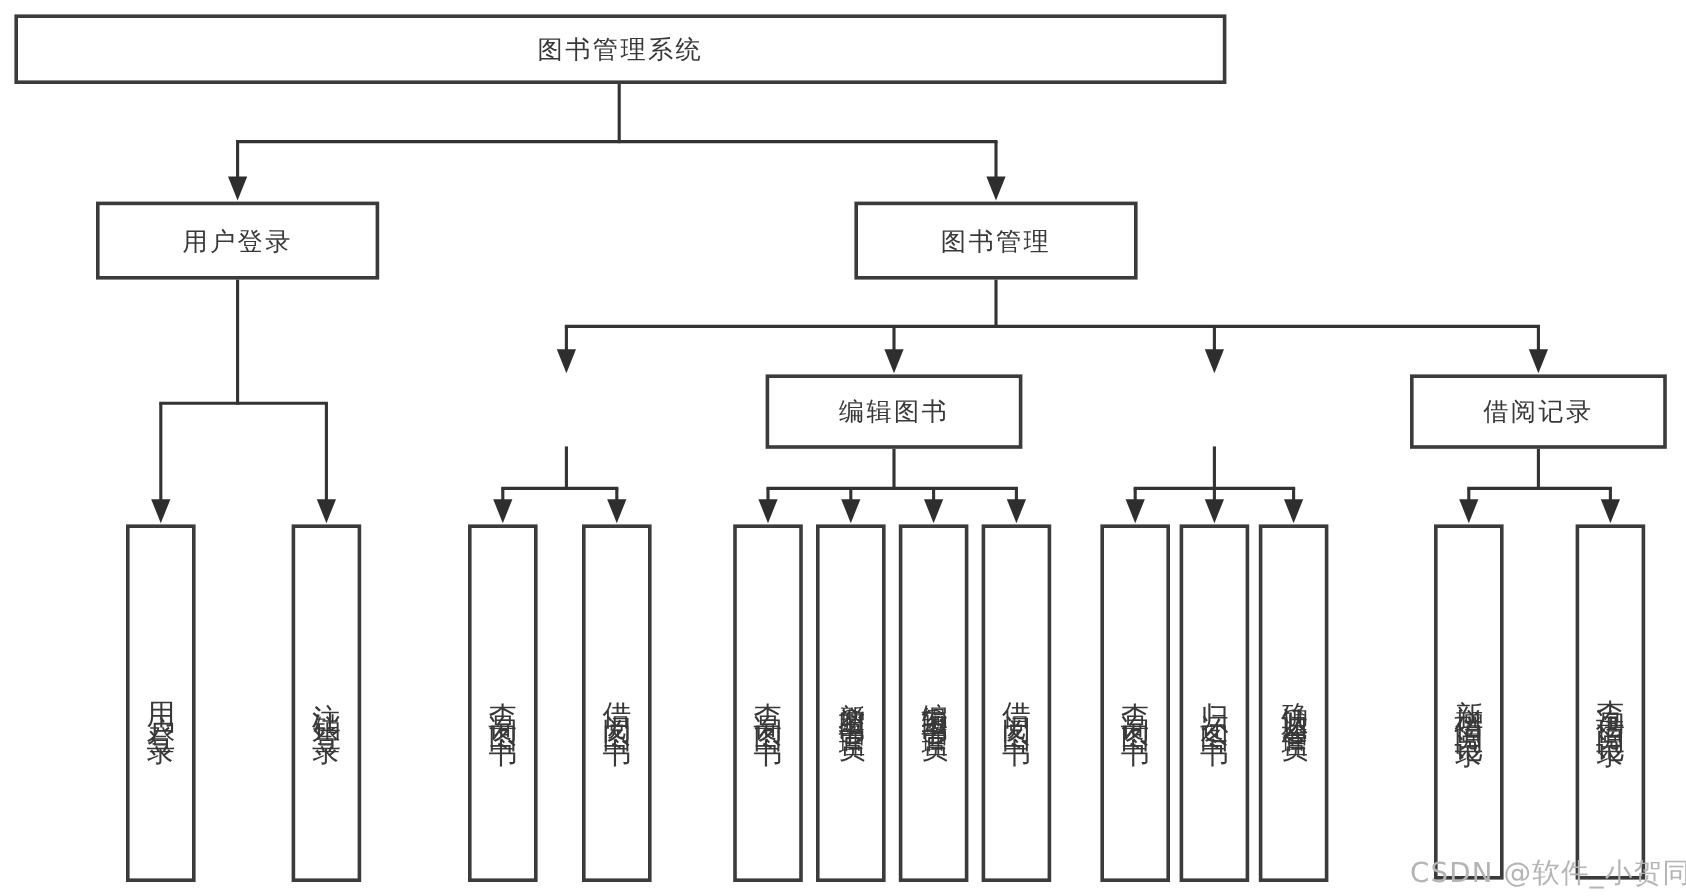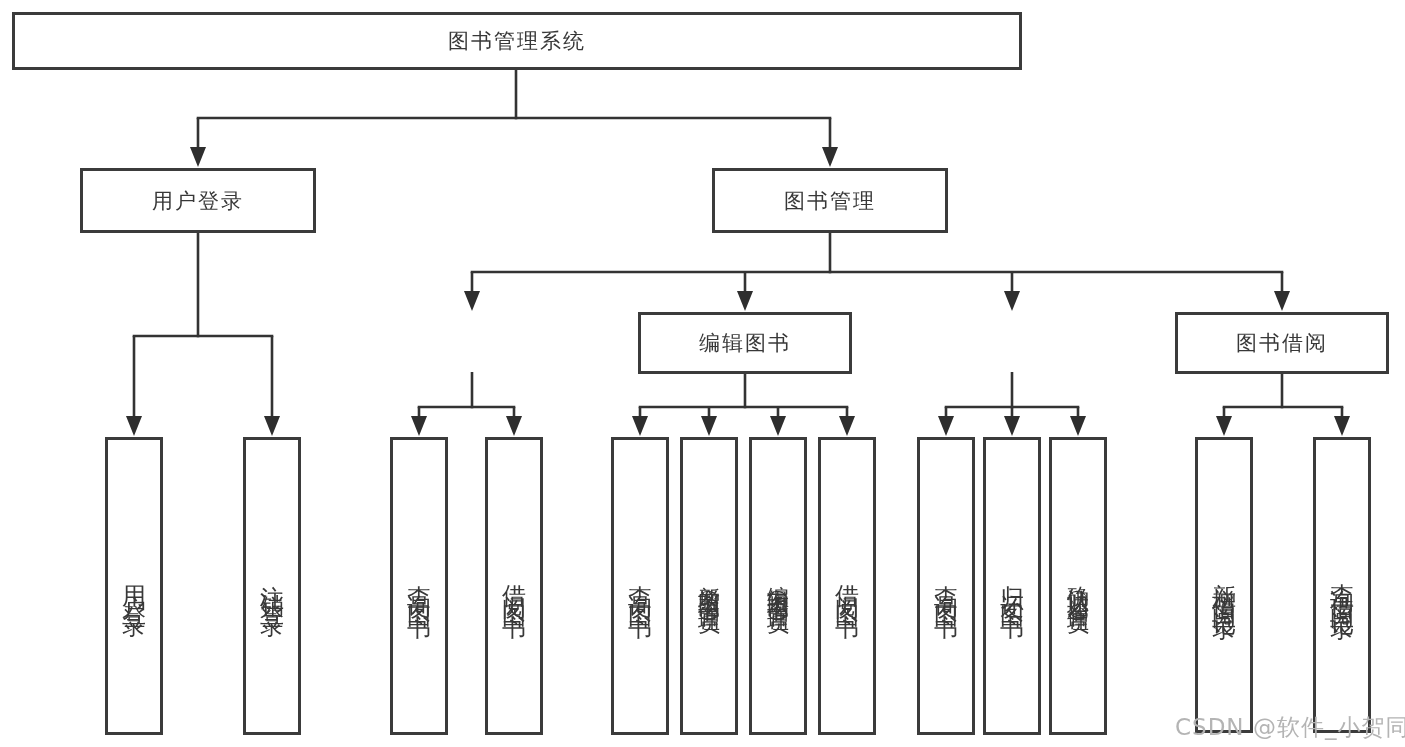--- a/index.html
+++ b/index.html
@@ -139,21 +139,21 @@
     <span class="lbl-h">用户登录</span>
   </div>
   <div class="node" style="left:712px; top:168px; width:236px; height:65px">
     <span class="lbl-h">图书管理</span>
   </div>
 
   <div class="node" style="left:638px; top:312px; width:214px; height:62px">
     <span class="lbl-h">编辑图书</span>
   </div>
   <div class="node" style="left:1175px; top:312px; width:214px; height:62px">
-    <span class="lbl-h">图书借阅</span>
+    <span class="lbl-h">借阅记录</span>
   </div>
 
   <div class="node" style="left:105px; top:437px; width:58px; height:298px">
     <span class="lbl-v">用户登录</span>
   </div>
   <div class="node" style="left:243px; top:437px; width:58px; height:298px">
     <span class="lbl-v">注销登录</span>
   </div>
 
   <div class="node" style="left:390px; top:437px; width:58px; height:298px">

